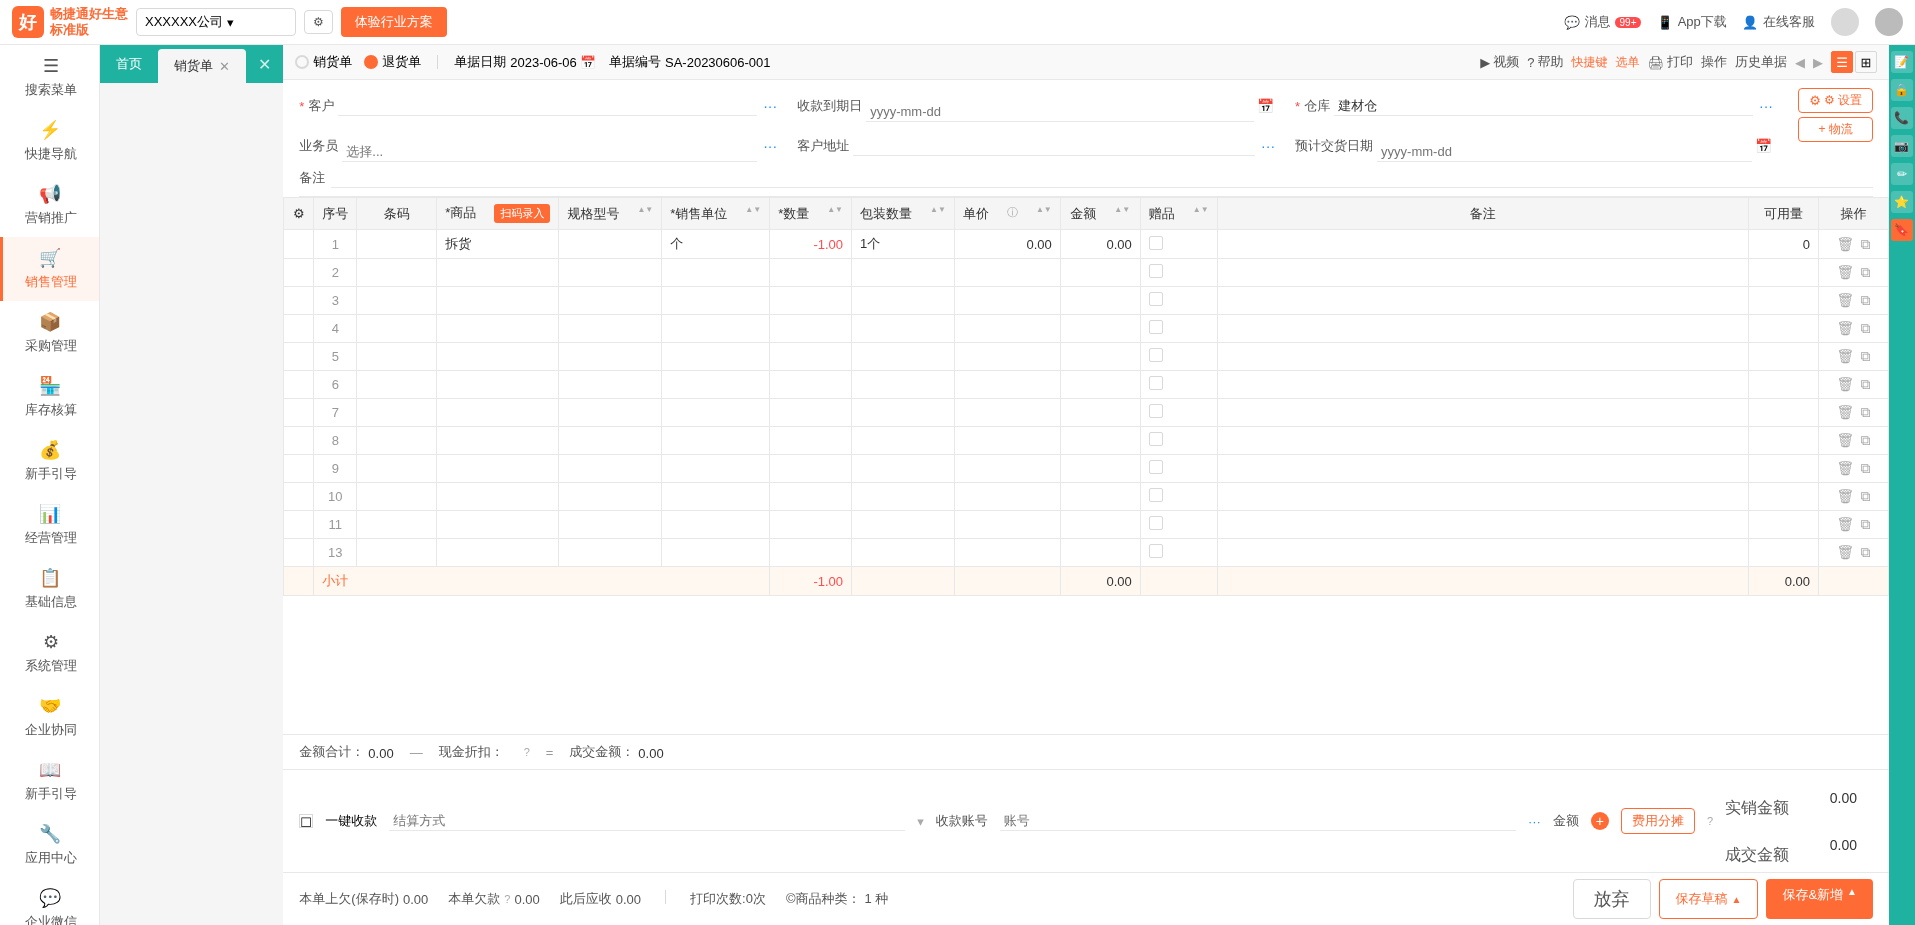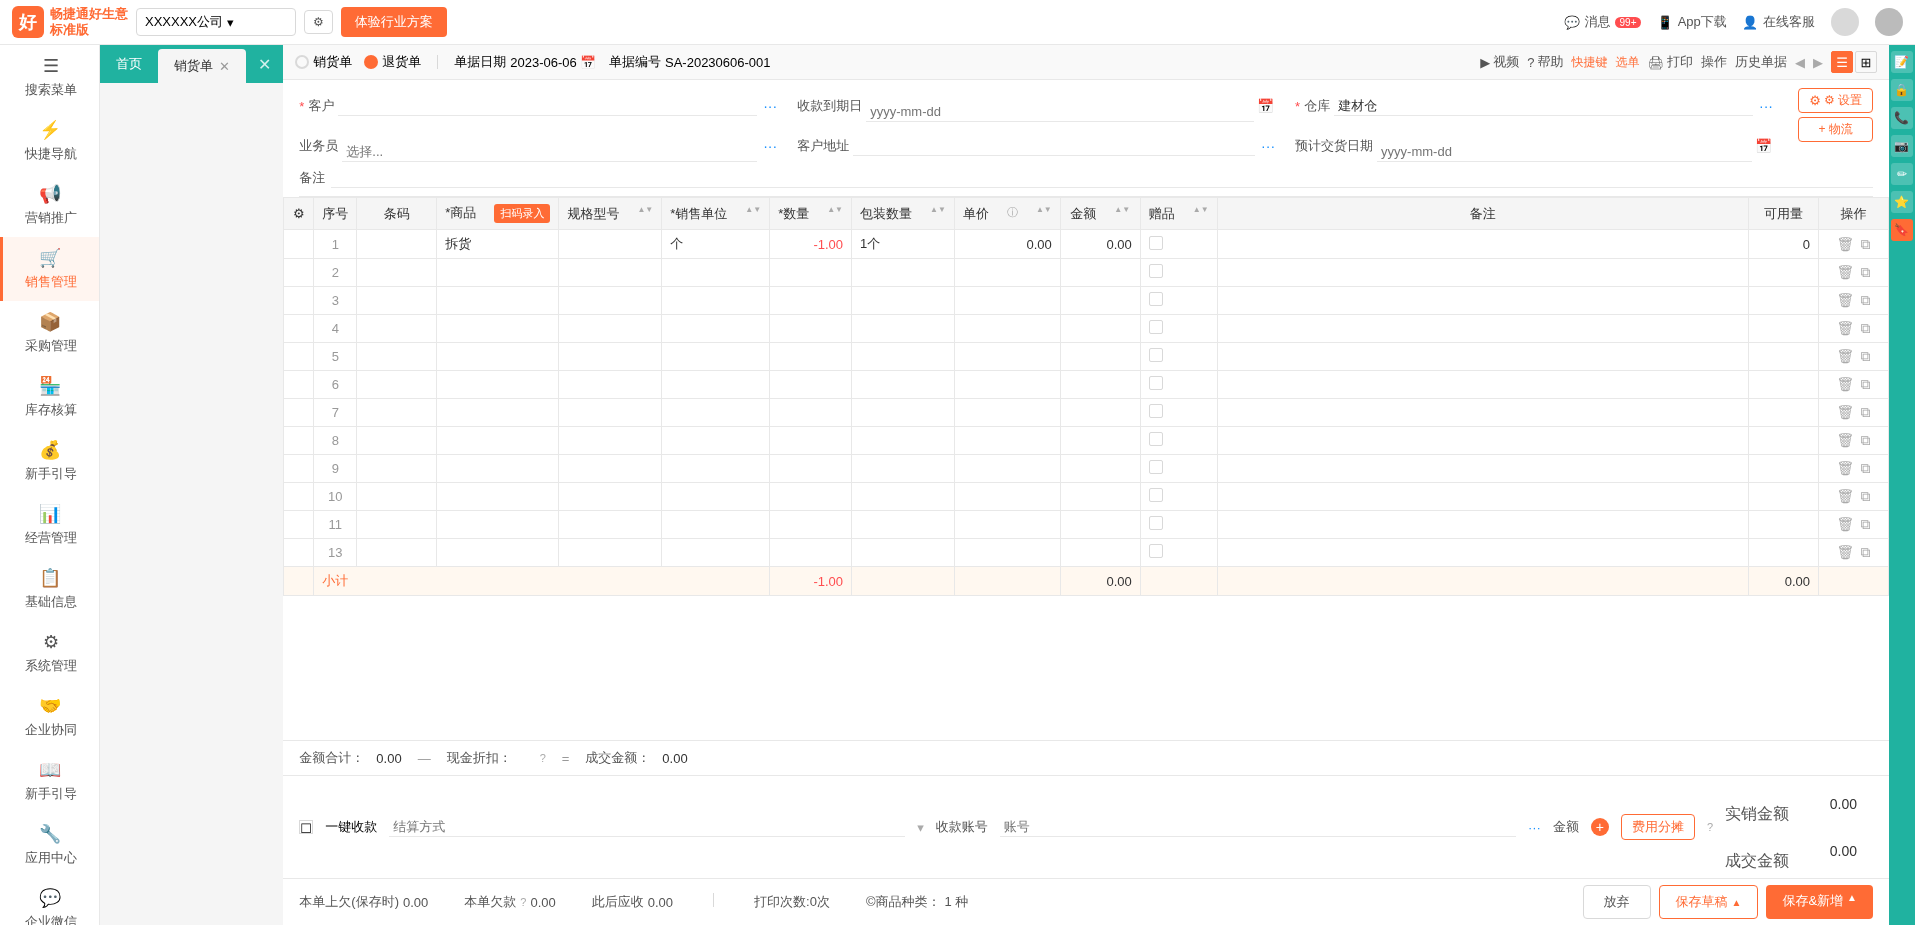--- a/index.html
+++ b/index.html
@@ -80,38 +80,38 @@
     .col-available { width: 70px; }
     .col-op { width: 70px; }
     .checkbox { width: 14px; height: 14px; border: 1px solid #d9d9d9; border-radius: 2px; cursor: pointer; display: inline-block; }
     .op-icons { display: flex; gap: 6px; justify-content: center; }
     .op-icon { cursor: pointer; color: #aaa; font-size: 14px; }
     .info-icon { color: #aaa; cursor: pointer; font-size: 11px; }
 
     
     .footer-area { background: #fff; border-top: 1px solid #e8e8e8; }
     .footer-summary { padding: 8px 16px; display: flex; align-items: center; gap: 16px; border-bottom: 1px solid #e8e8e8; }
-    .summary-item { display: flex; align-items: center; gap: 12px; }
+    .summary-item { display: flex; align-items: flex-end; gap: 4px; }
     .summary-label { color: #555; }
     .summary-value { color: #333; font-weight: 500; }
     .summary-minus { color: #999; }
     .summary-equals { color: #999; }
     .footer-payment { padding: 6px 16px; display: flex; align-items: center; gap: 12px; border-bottom: 1px solid #e8e8e8; }
     .payment-checkbox { width: 14px; height: 14px; border: 1px solid #d9d9d9; cursor: pointer; }
     .add-btn { background: #ff6b35; color: #fff; border: none; border-radius: 50%; width: 18px; height: 18px; display: flex; align-items: center; justify-content: center; cursor: pointer; font-size: 14px; }
     .expense-btn { background: #fff; border: 1px solid #ff6b35; color: #ff6b35; border-radius: 4px; padding: 3px 10px; cursor: pointer; }
     .footer-totals { padding: 6px 16px; display: flex; align-items: center; justify-content: space-between; }
-    .footer-stats { display: flex; gap: 36px; align-items: flex-start; }
+    .footer-stats { display: flex; gap: 20px; align-items: flex-start; }
     .stat-item { display: flex; align-items: center; gap: 4px; color: #555; }
     .footer-right-totals { display: flex; flex-direction: column; gap: 4px; align-items: flex-end; margin-right: 16px; }
     .total-row { display: flex; align-items: center; gap: 8px; }
     .total-label { color: #555; font-size: 16px; margin-top: 22px; }
     .total-value { color: #333; font-size: 14px; font-weight: 500; min-width: 60px; text-align: right; }
     .action-btns { display: flex; gap: 8px; }
-    .btn-discard { background: #fff; border: 1px solid #d9d9d9; color: #555; border-radius: 4px; padding: 7px 20px; cursor: pointer; font-size: 13px; }
+    .btn-discard { background: #fff; border: 1px solid #d9d9d9; color: #555; border-radius: 4px; padding: 7px 20px; cursor: pointer; font-size: 18px; }
     .btn-save-draft { background: #fff; border: 1px solid #ff6b35; color: #ff6b35; border-radius: 4px; padding: 7px 16px; cursor: pointer; font-size: 13px; display: flex; align-items: center; gap: 4px; }
     .btn-save-new { background: #ff6b35; color: #fff; border: none; border-radius: 4px; padding: 7px 16px; cursor: pointer; font-size: 13px; display: flex; gap: 4px; }
     .btn-caret { font-size: 10px; }
 
     
     .right-sidebar { width: 26px; background: #20b2a0; display: flex; flex-direction: column; align-items: center; padding: 4px 0; gap: 2px; }
     .right-sidebar-btn { width: 22px; height: 22px; background: rgba(255,255,255,0.2); border-radius: 3px; display: flex; align-items: center; justify-content: center; cursor: pointer; color: #fff; font-size: 12px; margin: 2px 0; }
     .right-sidebar-btn.active { background: #ff6b35; }
 
     .divider { width: 1px; height: 14px; background: #d9d9d9; margin: 0 4px; }

